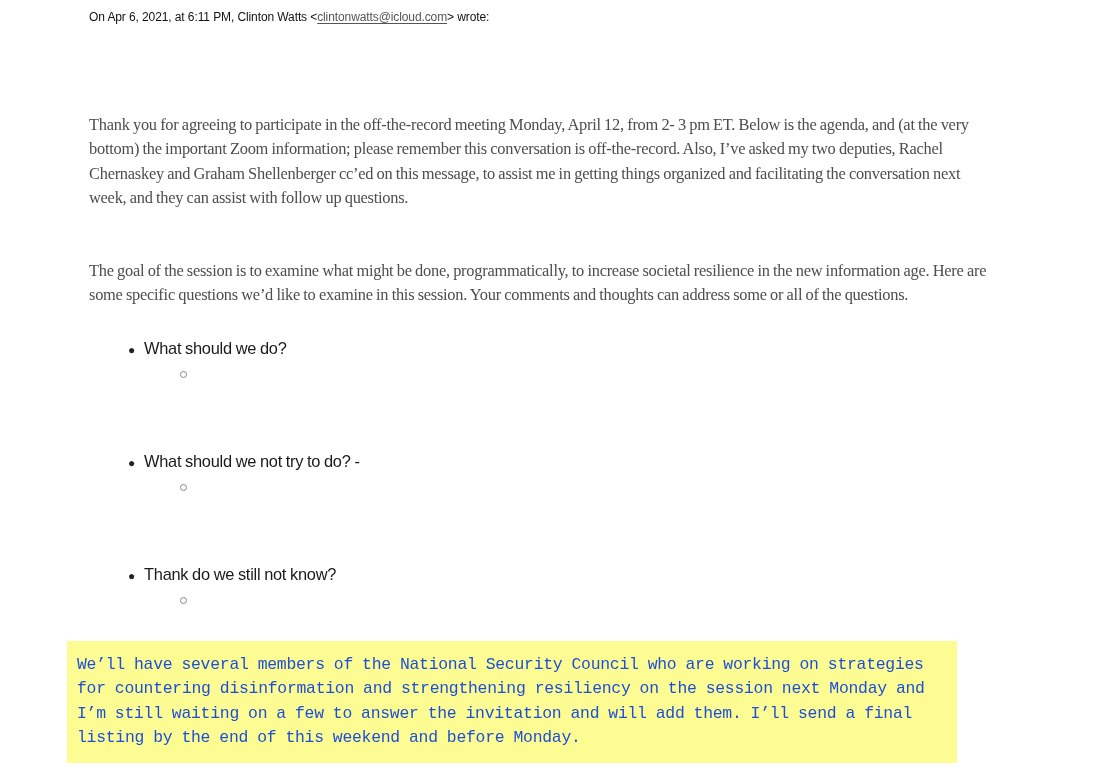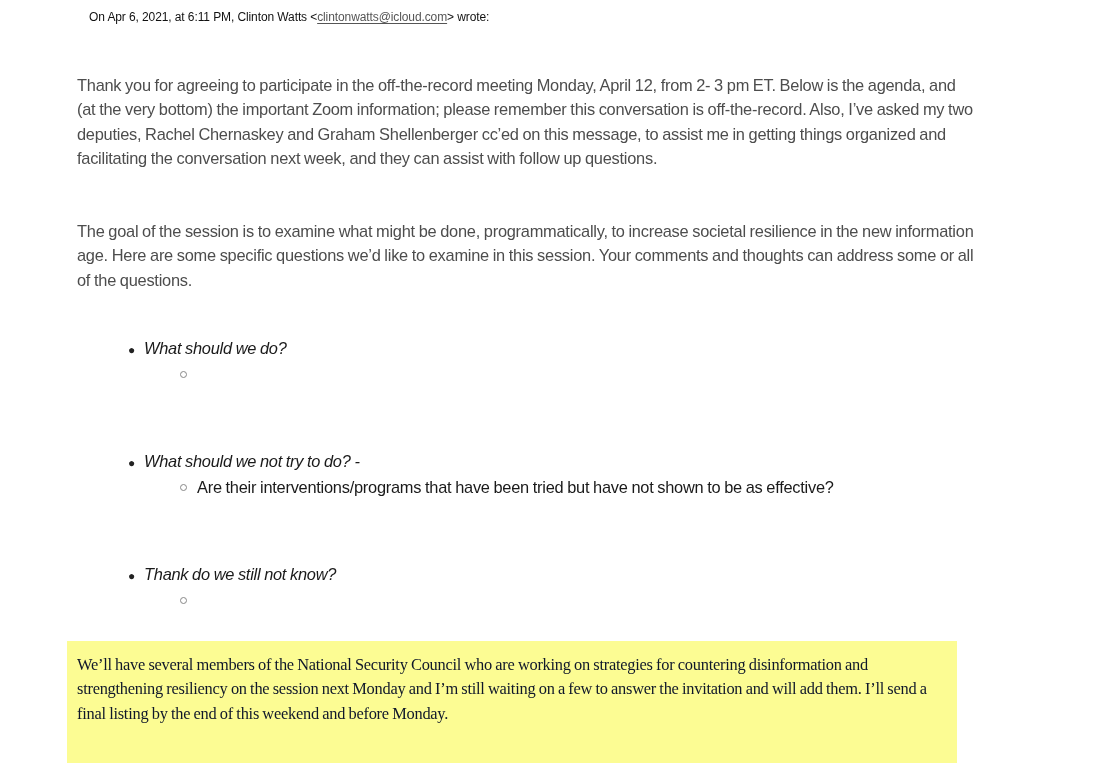--- a/index.html
+++ b/index.html
@@ -23,28 +23,29 @@
       letter-spacing: -0.1px;
       white-space: nowrap;
     }
     .header-line .email-link {
       color: #555555;
       text-decoration: underline;
       text-underline-offset: 2px;
     }
     .para {
       position: absolute;
-      left: 77px;
+      left: 89px;
       width: 900px;
-      font-family: Liberation Sans, sans-serif;
+      font-family: Liberation Serif, serif;
       font-size: 16.4px;
       line-height: 24.4px;
       color: #4d4d4d;
       letter-spacing: -0.25px;
       word-spacing: -0.5px;
+      margin-top: 40px;
     }
     .para.p1 { top: 73px; }
     .para.p2 { top: 219px; }
 
     .bullet-group {
       position: absolute;
       left: 128px;
       width: 850px;
       font-family: "Liberation Sans", sans-serif;
       font-size: 16.4px;
@@ -61,21 +62,20 @@
       display: flex;
       align-items: baseline;
     }
     .bullet-dot {
       display: inline-block;
       width: 16px;
       font-size: 12px;
       color: #222;
     }
     .bullet-title-text {
-      font-style: italic;
       text-align: right;
     }
     .sub-item {
       position: relative;
       padding-left: 52px;
       text-indent: 0;
     }
     .sub-item .circle {
       display: inline-block;
       width: 7px;
@@ -94,24 +94,24 @@
       top: 641px;
       width: 890px;
       height: 122px;
       background: #fcfc93;
     }
     .highlight-text {
       position: absolute;
       left: 10px;
       top: 12px;
       width: 870px;
-      font-family: Liberation Serif, serif;
+      font-family: Liberation Mono, monospace;
       font-size: 16.4px;
       line-height: 24.4px;
-      color: #0f172a;
+      color: #1d4ed8;
       letter-spacing: -0.25px;
       word-spacing: -0.5px;
     }
   </style>
 </head>
 <body>
 
 <div class="header-line">
   <span>On Apr 6, 2021, at 6:11 PM, Clinton Watts &lt;</span><span class="email-link">clintonwatts@icloud.com</span><span>&gt; wrote:</span>
 </div>
@@ -125,21 +125,21 @@
     <span class="bullet-title-text">What should we do?</span>
   </div>
   <div class="sub-item"><span class="circle"></span></div>
 </div>
 
 <div class="bullet-group g2">
   <div class="bullet-title">
     <span class="bullet-dot">●</span>
     <span class="bullet-title-text">What should we not try to do? -</span>
   </div>
-  <div class="sub-item"><span class="circle"></span><span>Are their interventions/programs that have been tried but have not shown to be as effective?</span></div>
+  <div class="sub-item"><span class="circle"></span></div>
 </div>
 
 <div class="bullet-group g3">
   <div class="bullet-title">
     <span class="bullet-dot">●</span>
     <span class="bullet-title-text">Thank do we still not know?</span>
   </div>
   <div class="sub-item"><span class="circle"></span></div>
 </div>
 

